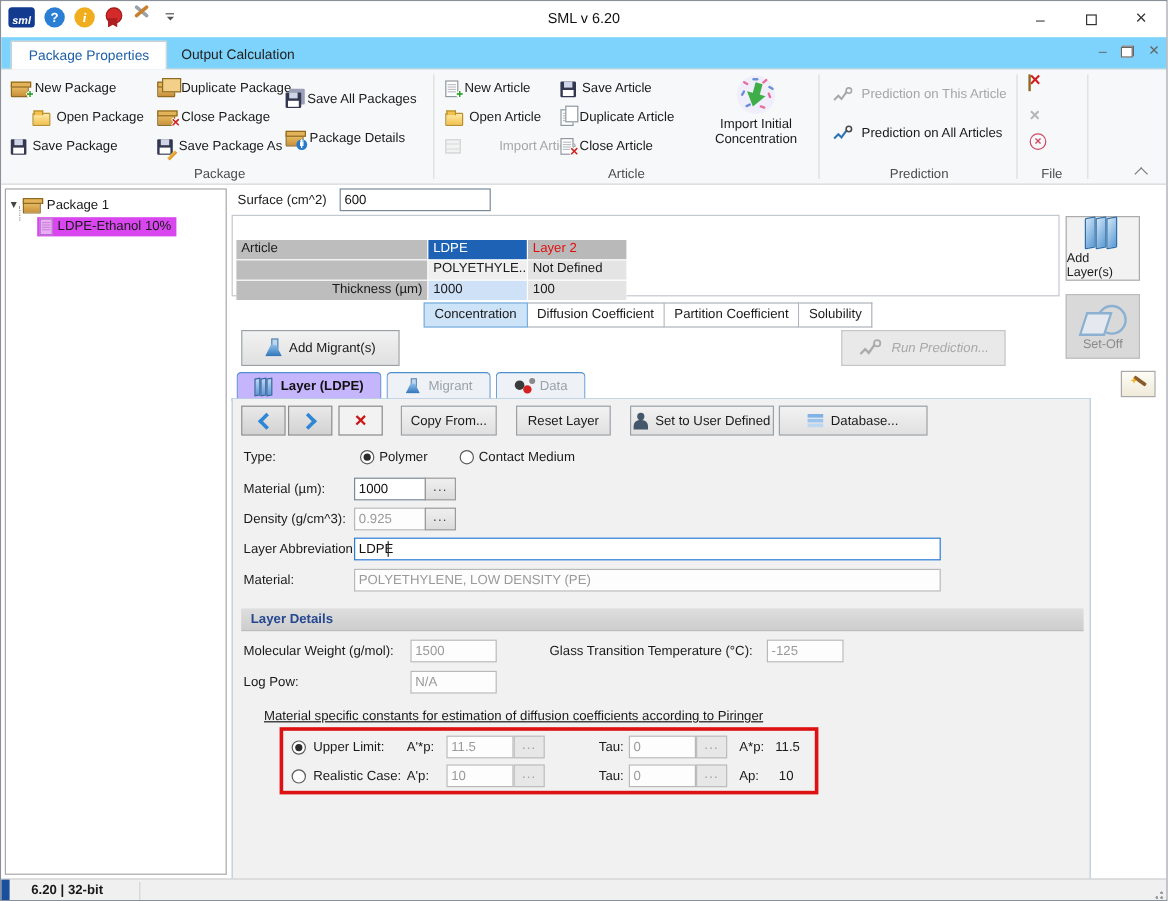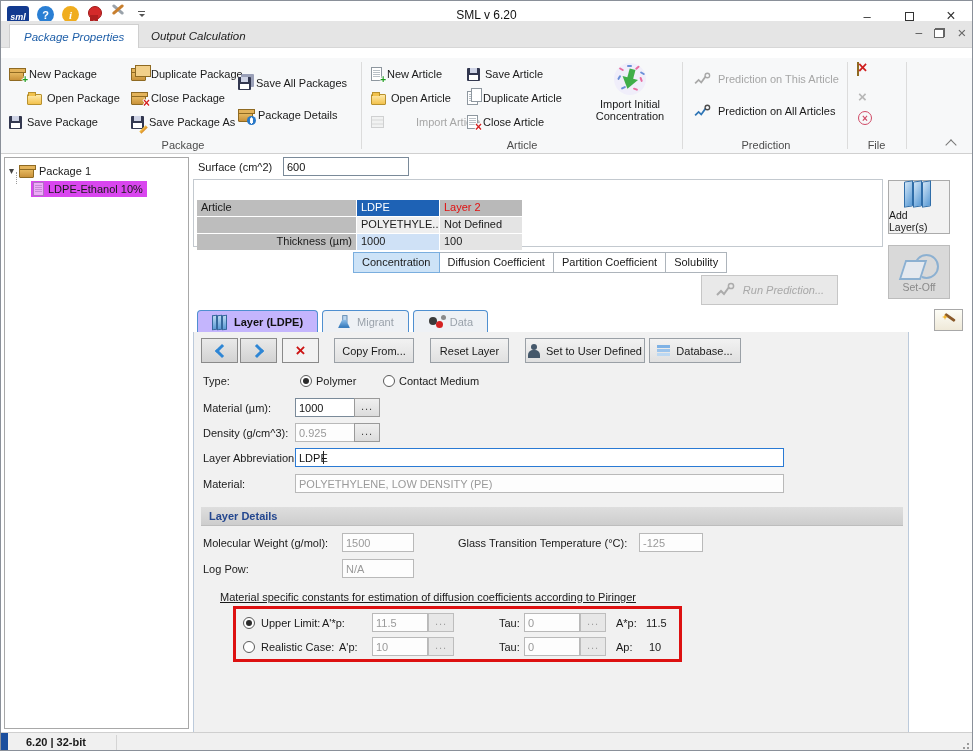--- a/index.html
+++ b/index.html
@@ -24,21 +24,21 @@
   .tools:after{content:"";position:absolute;left:2px;top:2px;width:14px;height:3px;background:#c87f2e;transform:rotate(-40deg);border-radius:2px;}
   .qat-drop{width:10px;height:10px;position:relative;margin-left:2px;}
   .qat-drop:before{content:"";position:absolute;left:1px;top:1px;width:7px;height:1px;background:#555;}
   .qat-drop:after{content:"";position:absolute;left:2px;top:4px;border:3px solid transparent;border-top-color:#555;}
   .apptitle{position:absolute;left:0;right:0;top:7px;text-align:center;font-size:12px;color:#111;}
   .wincontrols{position:absolute;right:0;top:0;display:flex;height:30px;}
   .wbtn{width:42px;height:30px;display:flex;align-items:center;justify-content:center;font-size:13px;color:#333;}
   .wbtn .sq{width:9px;height:9px;border:1px solid #333;}
 
   
-  .tabrow{position:absolute;left:0;top:20px;width:100%;height:27px;background:#e5e5e5;border-bottom:1px solid #d7d7d7;font-style:italic;}
+  .tabrow{position:absolute;left:0;top:30px;width:100%;height:27px;background:#7dd3fc;border-bottom:1px solid #d7d7d7;}
   .rtab{position:absolute;top:3px;height:24px;padding:0 14px;display:flex;align-items:center;font-size:11.5px;}
   .rtab.active{left:8px;background:#fff;border:1px solid #cfcfcf;border-bottom:none;color:#1f5fa8;}
   .rtab.plain{left:136px;color:#222;}
   .mdictrl{position:absolute;right:6px;top:6px;display:flex;gap:12px;align-items:center;color:#666;}
   .mdictrl .g{font-size:12px;line-height:12px;}
   .restore{position:relative;width:11px;height:10px;}
   .restore:before{content:"";position:absolute;right:0;top:0;width:8px;height:7px;border:1px solid #666;background:#fff;}
   .restore:after{content:"";position:absolute;left:0;bottom:0;width:8px;height:7px;border:1px solid #666;background:#fff;}
 
   
@@ -408,20 +408,24 @@
       </div>
     </div>
 
     <div class="ctabs">
       <div class="ctab active">Concentration</div>
       <div class="ctab">Diffusion Coefficient</div>
       <div class="ctab">Partition Coefficient</div>
       <div class="ctab">Solubility</div>
     </div>
 
+    <div class="btn" style="left:200px;top:121px;width:132px;height:30px;">
+      <span class="flask"></span>
+      <span>Add Migrant(s)</span>
+    </div>
     <div class="btn dis" style="left:700px;top:121px;width:137px;height:30px;font-style:italic;">
       <svg width="22" height="16" viewBox="0 0 20 16">
         <polyline points="1,13 5,9 8,12 13,5" fill="none" stroke="#ababab" stroke-width="2"></polyline>
         <circle cx="15" cy="4" r="2.6" fill="none" stroke="#ababab" stroke-width="1.5"></circle>
       </svg>
       <span>Run Prediction...</span>
     </div>
 
     <div class="stabs">
       <div class="stab active">
@@ -457,21 +461,21 @@
       <div class="btn" style="left:140px;top:6px;width:80px;height:25px;">
           <span>Copy From...</span>
         </div>
       <div class="btn" style="left:236px;top:6px;width:79px;height:25px;">
           <span>Reset Layer</span>
         </div>
       <div class="btn" style="left:331px;top:6px;width:120px;height:25px;">
         <span class="person"></span>
         <span>Set to User Defined</span>
       </div>
-      <div class="btn" style="left:455px;top:6px;width:92px;height:25px;">
+      <div class="btn" style="left:455px;top:6px;width:124px;height:25px;">
         <span class="dbicon"></span>
         <span>Database...</span>
       </div>
 
       <span class="lbl" style="left:9px;top:43px;">Type:</span>
       <span class="radio on" style="left:106px;top:43px;"></span>
       <span class="lbl" style="left:122px;top:43px;">Polymer</span>
       <span class="radio" style="left:189px;top:43px;"></span>
       <span class="lbl" style="left:205px;top:43px;">Contact Medium</span>
 
@@ -499,21 +503,21 @@
 
       <span class="lbl" style="left:9px;top:231px;">Log Pow:</span>
       <input class="inp" style="left: 148px; top: 227px; width: 72px;" disabled="" value="N/A">
 
       <span class="lbl note" style="left:26px;top:259px;">Material specific constants for estimation of diffusion coefficients according to Piringer</span>
 
       <div class="redbox" style="top:274px;">
 
         <span class="radio on" style="left:7px;top:8px;"></span>
         <span class="lbl" style="left:25px;top:8px;">Upper Limit:</span>
-        <span class="lbl" style="left:86px;top:8px;">A'*p:</span>
+        <span class="lbl" style="left:103px;top:8px;">A'*p:</span>
         <input class="inp" style="left: 136px; top: 4px; width: 56px;" disabled="" value="11.5">
         <span class="dots dis" style="left:192px;top:4px;">...</span>
         <span class="lbl" style="left:263px;top:8px;">Tau:</span>
         <input class="inp" style="left: 288px; top: 4px; width: 56px;" disabled="" value="0">
         <span class="dots dis" style="left:344px;top:4px;">...</span>
         <span class="lbl" style="left:380px;top:8px;">A*p:</span>
         <span class="lbl" style="left:410px;top:8px;">11.5</span>
 
         <span class="radio" style="left:7px;top:32px;"></span>
         <span class="lbl" style="left:25px;top:32px;">Realistic Case:</span>

